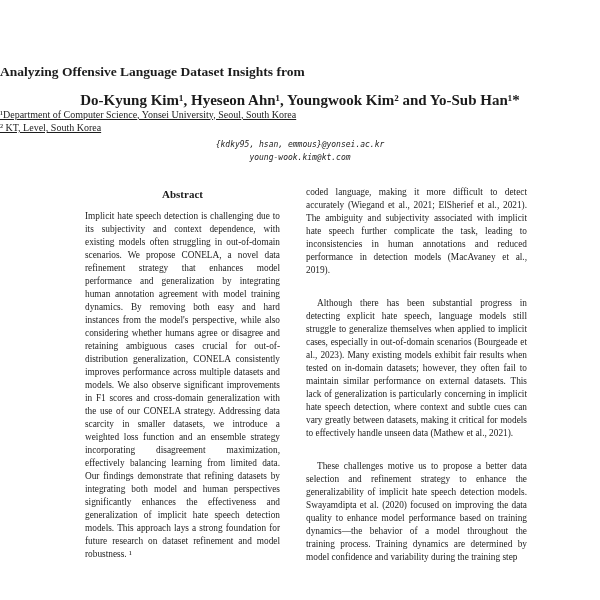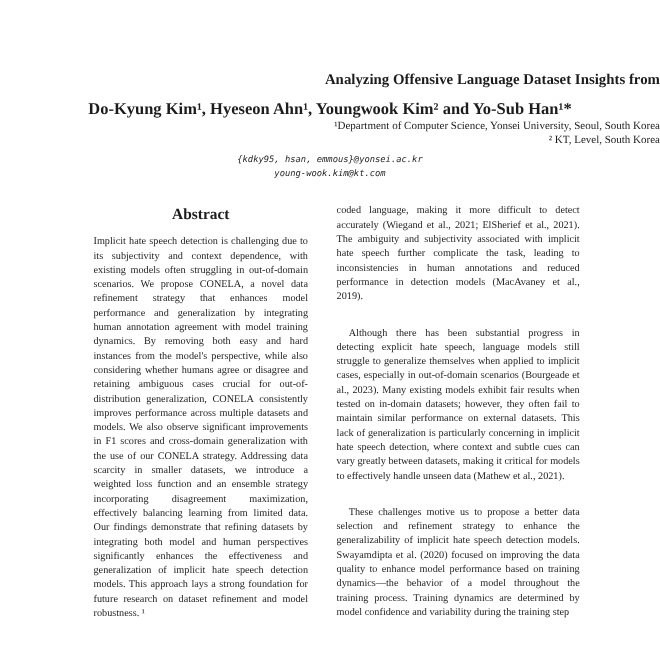--- a/index.html
+++ b/index.html
@@ -14,39 +14,40 @@
     width: 600px;
     height: 600px;
     background: #ffffff;
     color: #1c1c1c;
     font-family: "Liberation Serif", serif;
     box-sizing: border-box;
     padding-top: 64px;
     overflow: hidden;
   }
   .title-block {
-    text-align: right;
+    text-align: left;
     font-family: Liberation Serif, serif;
   }
   .title-line {
     font-size: 13.5px;
     font-weight: bold;
     line-height: 16.5px;
   }
   .author-line {
     text-align: center;
     font-size: 15px;
     font-weight: bold;
     margin-top: 13px;
     line-height: 13px;
   }
   .affiliation-line {
-    text-align: right;
+    text-align: left;
     font-size: 10px;
     line-height: 13.5px;
+    text-decoration: underline;
   }
   .affiliations { margin-top: 1px; }
   .emails { margin-top: 3px; }
   .email-line {
     text-align: center;
     font-family: "DejaVu Sans Mono", monospace;
     font-size: 8px;
     line-height: 13px;
     color: #222222;
     font-style: italic;
@@ -59,21 +60,21 @@
   .col {
     width: 221px;
     box-sizing: border-box;
   }
   .abstract-block {
     padding: 0 13px;
   }
   .abstract-heading {
     text-align: center;
     font-weight: bold;
-    font-size: 14px;
+    font-size: 11px;
     margin: 2px 0 10px 0;
   }
   .body-text, .abstract-text {
     font-size: 9.3px;
     line-height: 13px;
     text-align: justify;
     margin: 0;
   }
   .col-right .body-text + .body-text {
     text-indent: 11px;

